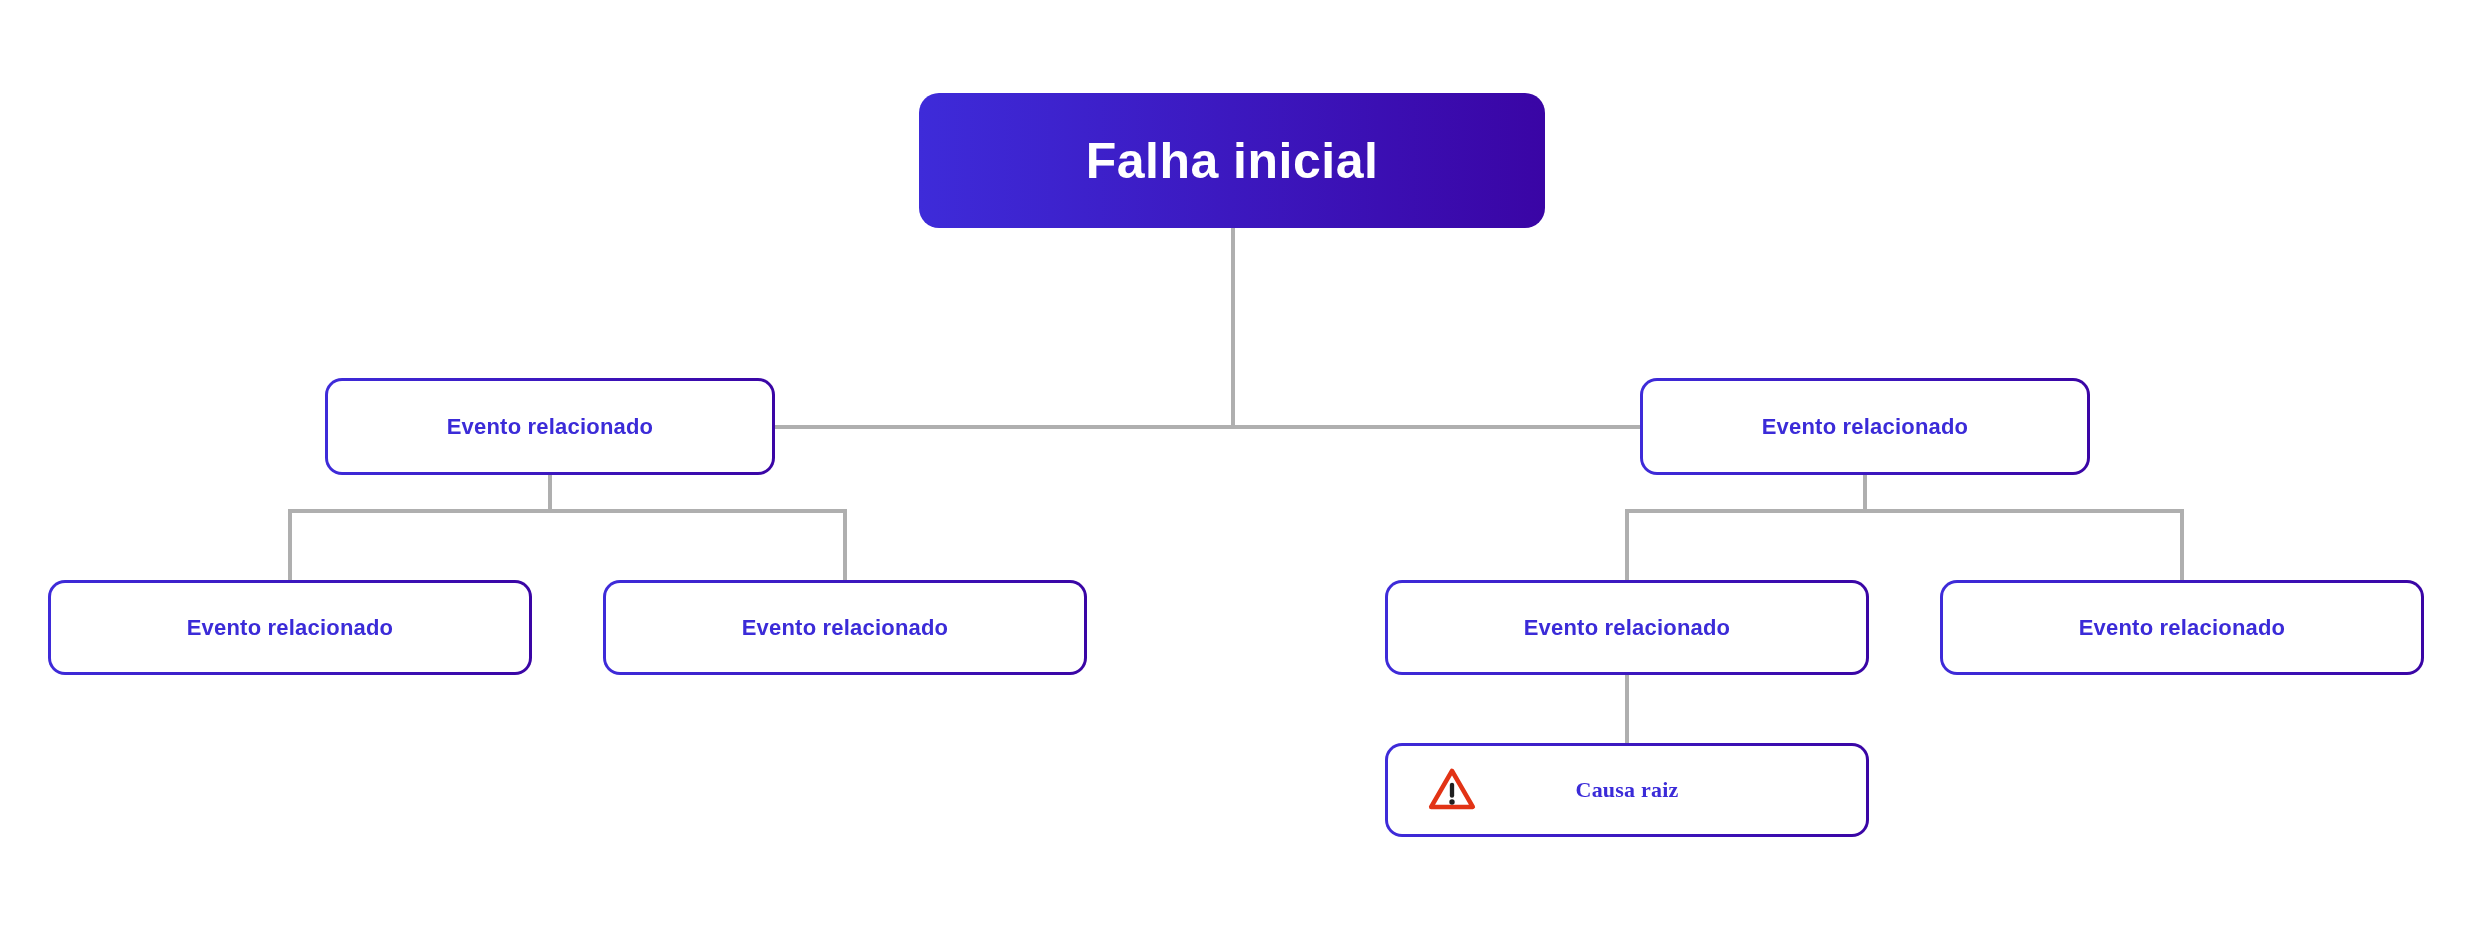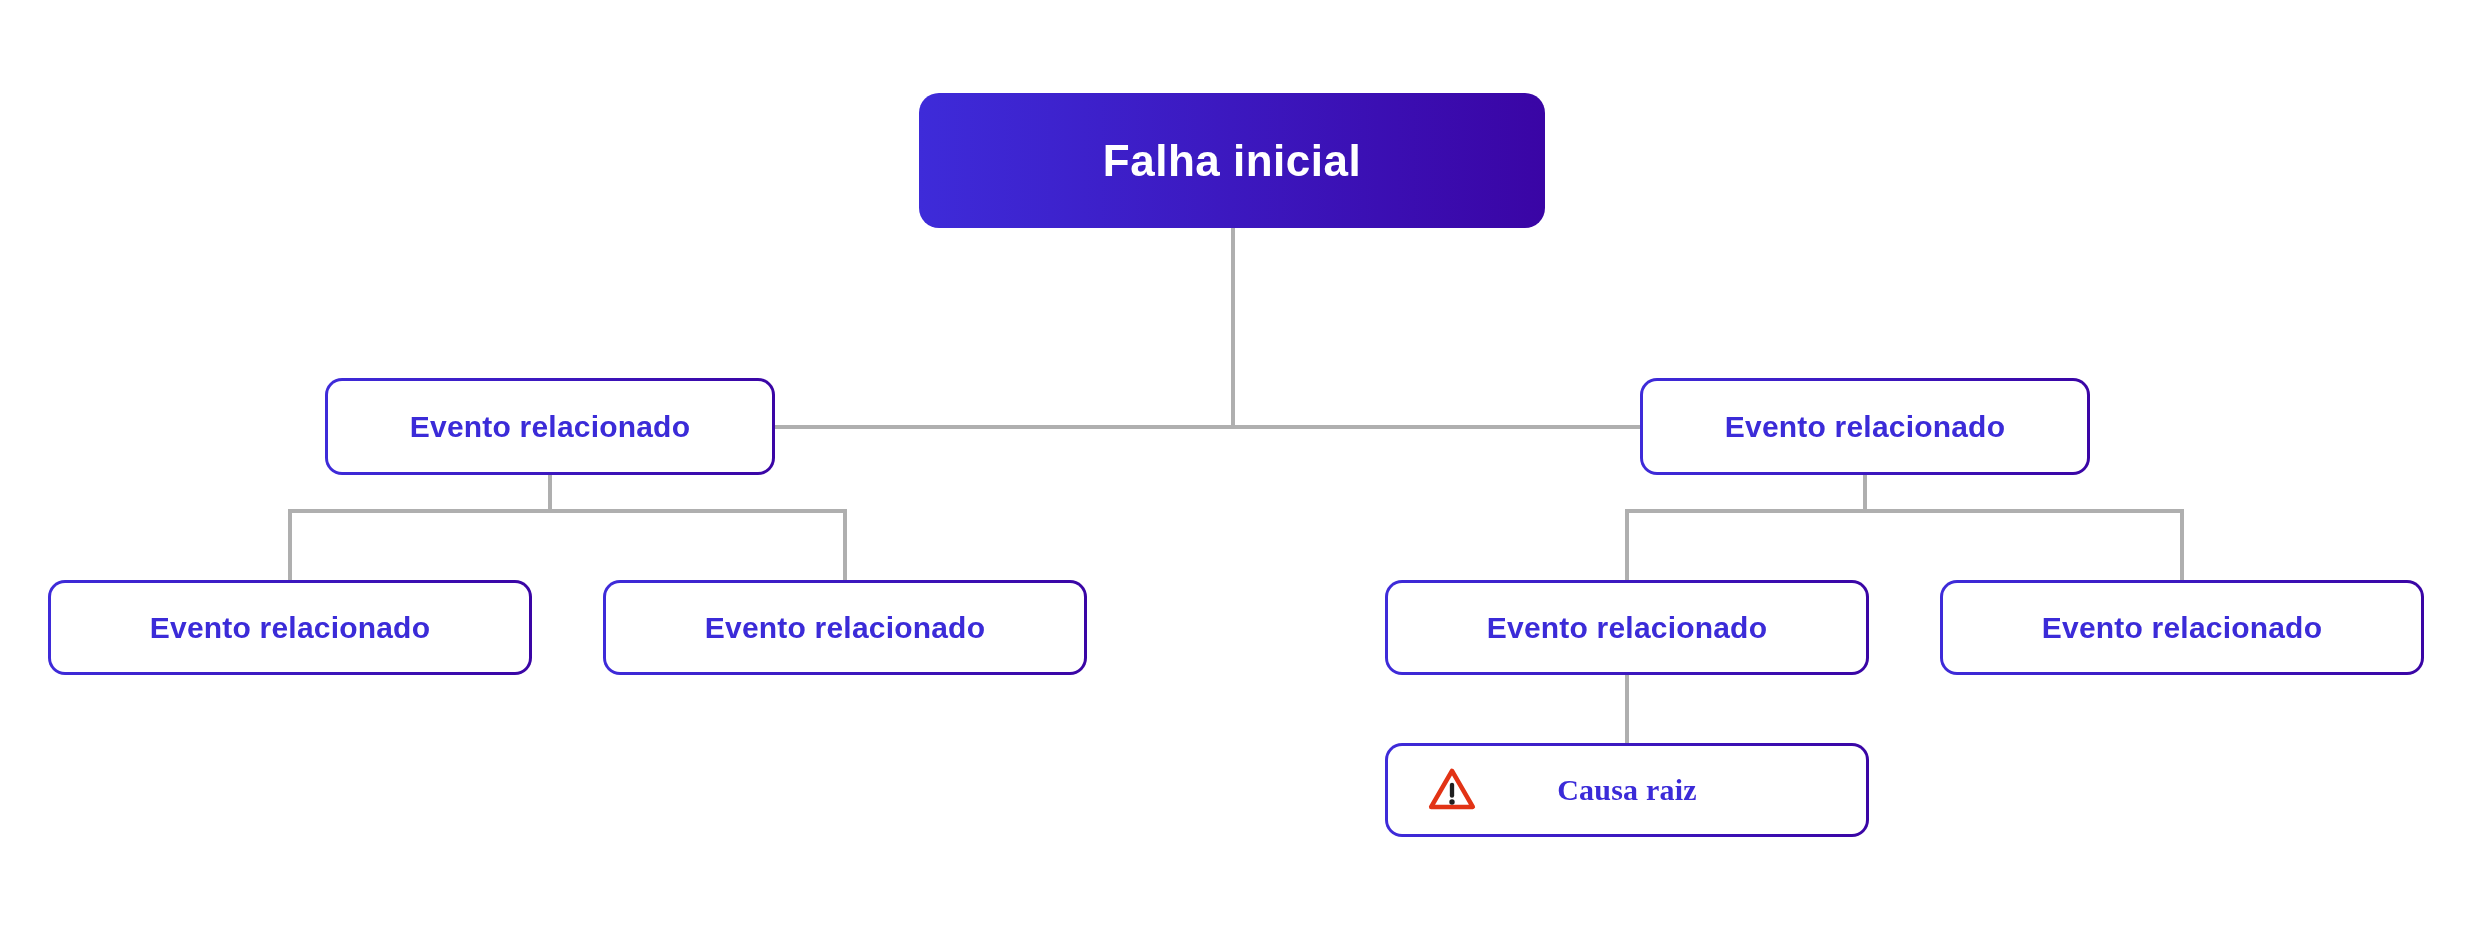--- a/index.html
+++ b/index.html
@@ -28,39 +28,39 @@
   .conn-cause-drop     { left: 1625px; top: 673px; width: 4px;  height: 72px;  }
 
   
   .root-node {
     position: absolute;
     left: 919px; top: 93px; width: 626px; height: 135px;
     background: linear-gradient(90deg, #3e2bd9 0%, #3a05a5 100%);
     border-radius: 20px;
     display: flex; align-items: center; justify-content: center;
     color: #ffffff;
-    font-size: 44px; font-weight: bold;
+    font-size: 50px; font-weight: bold;
     letter-spacing: 0.5px;
     box-sizing: border-box;
   }
 
   .outline-node {
     position: absolute;
     background: linear-gradient(90deg, #3e2bd9 0%, #3a05a5 100%);
     border-radius: 17px;
     padding: 3px;
     box-sizing: border-box;
   }
   .outline-node .inner {
     width: 100%; height: 100%;
     background: #ffffff;
     border-radius: 14px;
     display: flex; align-items: center; justify-content: center;
     color: #3b2bd8;
-    font-size: 30px; font-weight: bold;
+    font-size: 22px; font-weight: bold;
     letter-spacing: 0.2px;
     box-sizing: border-box;
     position: relative;
   }
 
   .branch-left  { left: 325px;  top: 378px; width: 450px; height: 97px; }
   .branch-right { left: 1640px; top: 378px; width: 450px; height: 97px; }
 
   .leaf-a { left: 48px;   top: 580px; width: 484px; height: 95px; }
   .leaf-b { left: 603px;  top: 580px; width: 484px; height: 95px; }

